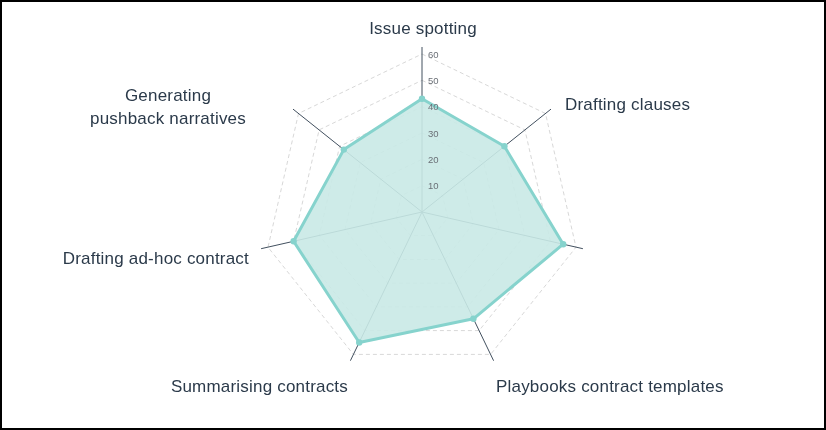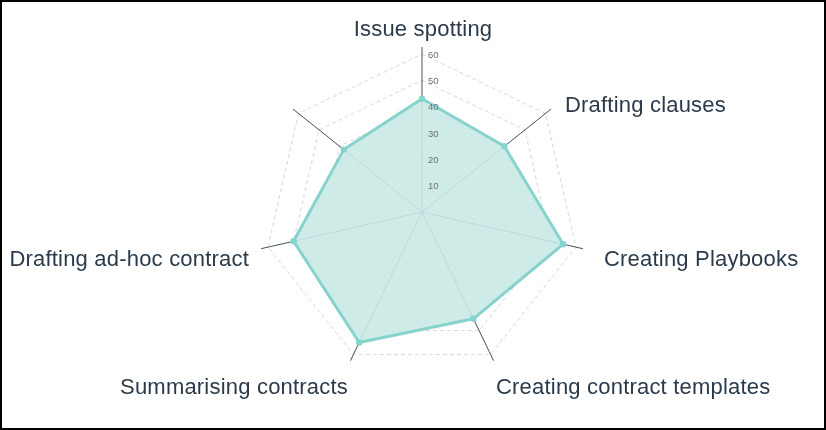--- a/index.html
+++ b/index.html
@@ -9,21 +9,21 @@
     height: 430px;
     box-sizing: border-box;
     border: 2px solid #000000;
     background: #ffffff;
     overflow: hidden;
     font-family: "Liberation Sans", sans-serif;
   }
   .frame svg { position: absolute; left: 0; top: 0; }
   .axis-label {
     position: absolute;
-    font-size: 22px;
+    font-size: 17px;
     font-weight: 500;
     letter-spacing: 0.2px;
     color: #2b3a4a;
     white-space: nowrap;
     line-height: 1.35;
   }
   .lbl-top    { left: 421px; top: 27px;  transform: translate(-50%, -50%); }
   .lbl-ur     { left: 563px; top: 103px; transform: translate(0, -50%); }
   .lbl-r      { left: 602px; top: 257px; transform: translate(0, -50%); }
   .lbl-lr     { left: 494px; top: 385px; transform: translate(0, -50%); }
@@ -61,17 +61,18 @@
       <text x="426" y="187.2" font-size="9.5" font-family="&quot;Liberation Sans&quot;, sans-serif" fill="#6a6f76">10</text>
       <text x="426" y="160.8" font-size="9.5" font-family="&quot;Liberation Sans&quot;, sans-serif" fill="#6a6f76">20</text>
       <text x="426" y="134.5" font-size="9.5" font-family="&quot;Liberation Sans&quot;, sans-serif" fill="#6a6f76">30</text>
       <text x="426" y="108.2" font-size="9.5" font-family="&quot;Liberation Sans&quot;, sans-serif" fill="#6a6f76">40</text>
       <text x="426" y="81.8" font-size="9.5" font-family="&quot;Liberation Sans&quot;, sans-serif" fill="#6a6f76">50</text>
       <text x="426" y="55.5" font-size="9.5" font-family="&quot;Liberation Sans&quot;, sans-serif" fill="#6a6f76">60</text>
     </svg>
 
   <div class="axis-label lbl-top">Issue spotting</div>
   <div class="axis-label lbl-ur">Drafting clauses</div>
-  <div class="axis-label lbl-r">Creating Playbooks</div>
-  <div class="axis-label lbl-lr">Creating contract templates</div>
+  <div class="axis-label lbl-lr">Playbooks contract templates</div>
   <div class="axis-label lbl-ll">Summarising contracts</div>
   <div class="axis-label lbl-l">Drafting ad-hoc contract</div>
+  <div class="axis-label lbl-ul">Generating
+pushback narratives</div>
 </div>
 
 </body></html>

